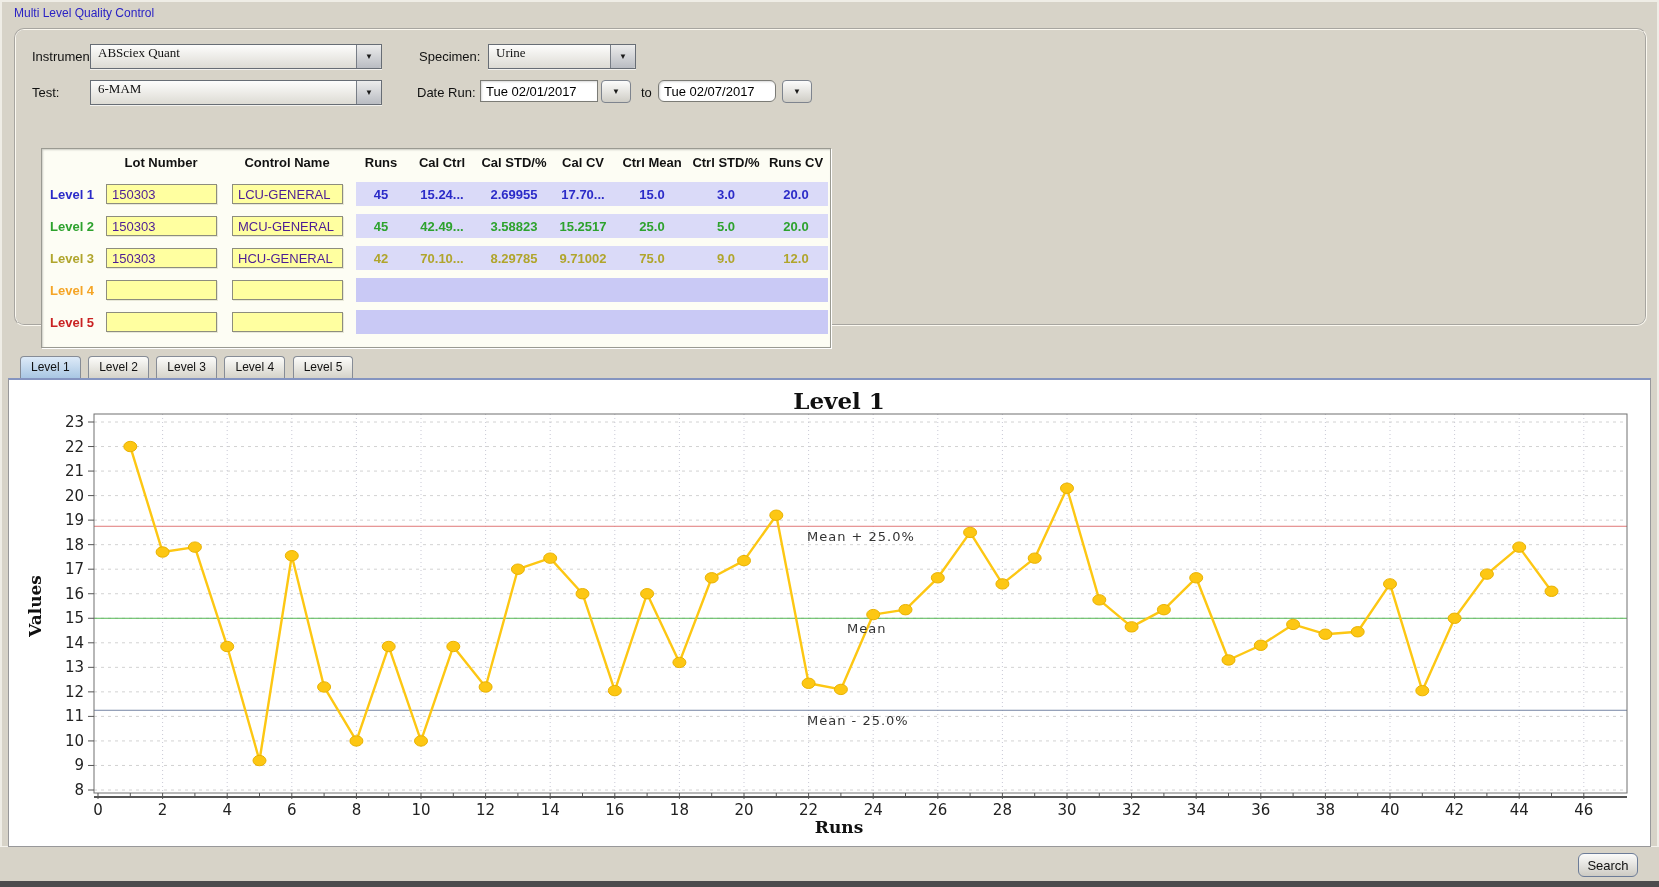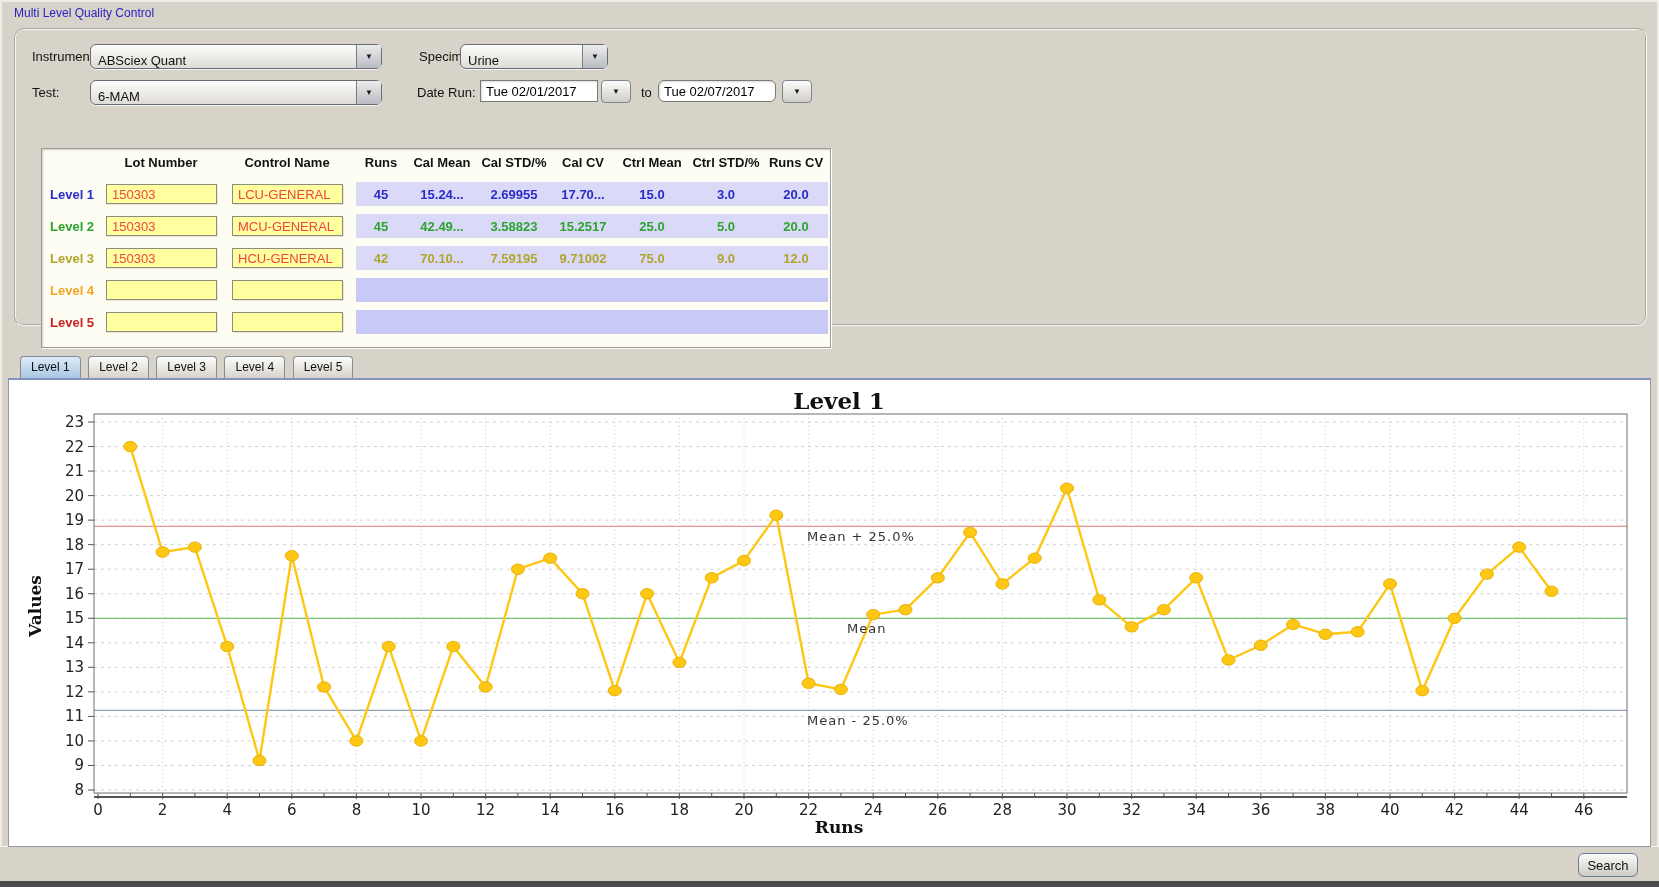--- a/index.html
+++ b/index.html
@@ -9,23 +9,23 @@
     box-shadow:inset 2px 0 0 #efede6, inset -2px 0 0 #efede6, inset 0 2px 0 #efede6;
   }
   .window-title{position:absolute;left:14px;top:6px;font-size:12px;font-weight:normal;color:#2a22c4;}
   
   .top-panel{
     position:absolute;left:14px;top:28px;width:1629px;height:294px;
     border:2px groove #fbf8f0;border-radius:10px;background:#d7d3c8;
   }
   .f-label{position:absolute;font-size:13px;color:#111;}
   .combo{
-    position:absolute;height:23px;border:1px solid #676d75;border-radius:6px;
-    background:linear-gradient(#fdfdfc,#dddbd4);display:flex;align-items:flex-end;
-    box-shadow:0 1px 0 rgba(255,255,255,.7);cursor:default;
+    position:absolute;height:23px;border:1px solid #676d75;border-radius:0;
+    background:linear-gradient(#fdfdfc,#dddbd4);display:flex;align-items:flex-start;
+    box-shadow:0 1px 0 rgba(255,255,255,.7);cursor:default;font-family:Liberation Serif, serif;
   }
   .combo-text{flex:1;padding-left:7px;font-size:13px;color:#111;white-space:nowrap;overflow:hidden;}
   .combo-arrow{
     width:24px;align-self:stretch;display:flex;align-items:center;justify-content:center;
     border-left:1px solid #777d86;background:linear-gradient(#ececec,#b9bcc2);
     border-radius:0 2px 2px 0;font-size:8px;color:#1a1a1a;
   }
   .datefield{
     position:absolute;height:20px;border:1px solid #7b7b76;background:#fff;
     font-family:"Liberation Sans",sans-serif;font-size:13px;color:#000000;padding:0 0 0 5px;
@@ -45,21 +45,21 @@
   .qc-head{position:absolute;top:6px;left:0;width:100%;height:20px;font-weight:bold;font-size:13px;color:#111;}
   .qc-head .h-lot{position:absolute;left:64px;width:110px;text-align:center;}
   .qc-head .h-ctl{position:absolute;left:190px;width:110px;text-align:center;}
   .strip-cols{position:absolute;left:314px;width:472px;display:flex;}
   .strip-cols span{display:block;text-align:center;}
   .c0{width:50px}.c1{width:72px}.c2{width:72px}.c3{width:66px}.c4{width:72px}.c5{width:76px}.c6{width:64px}
   .qc-row{position:absolute;left:0;width:100%;height:28px;font-size:13px;font-weight:bold;}
   .qc-row .lvl{position:absolute;left:8px;top:6px;}
   .qc-row input{
     position:absolute;top:3px;height:18px;width:104px;background:#ffffa0;
-    border:1px solid #8d8d7e;font-family:"Liberation Sans",sans-serif;font-size:13px;color:#ef4444;
+    border:1px solid #8d8d7e;font-family:"Liberation Sans",sans-serif;font-size:13px;color:#4c1d95;
     padding:0 0 0 5px;box-shadow:1px 1px 0 #e8e8d8;
   }
   .qc-row .in-lot{left:64px;}
   .qc-row .in-ctl{left:190px;}
   .qc-row .strip{top:1px;height:24px;background:#c9c9f5;align-items:center;font-size:13px;}
   .qc-row .strip.filled{background:#dadaf8;}
   
   .tabstrip{position:absolute;left:20px;top:356px;height:24px;z-index:3;}
   .tab{
     display:inline-block;height:21px;line-height:21px;padding:0 10px;margin-right:3px;
@@ -94,21 +94,21 @@
 <div class="window-title">Multi Level Quality Control</div>
 
 <div class="top-panel">
 
   <span class="f-label" style="left:16px;top:19px;">Instrument:</span>
   <div class="combo" style="left:74px;top:14px;width:290px;">
     <span class="combo-text">ABSciex Quant</span>
     <span class="combo-arrow">▼</span>
   </div>
   <span class="f-label" style="left:403px;top:19px;">Specimen:</span>
-  <div class="combo" style="left:444px;top:14px;width:146px;">
+  <div class="combo" style="left:472px;top:14px;width:146px;">
     <span class="combo-text">Urine</span>
     <span class="combo-arrow">▼</span>
   </div>
 
   <span class="f-label" style="left:16px;top:55px;">Test:</span>
   <div class="combo" style="left:74px;top:50px;width:290px;">
     <span class="combo-text">6-MAM</span>
     <span class="combo-arrow">▼</span>
   </div>
   <span class="f-label" style="left:401px;top:55px;">Date Run:</span>
@@ -121,21 +121,21 @@
   <button class="drop-btn" style="left:766px;top:50px;">
       <span>▼</span>
     </button>
 
   <div class="qc-table">
     <div class="qc-head">
       <span class="h-lot">Lot Number</span>
       <span class="h-ctl">Control Name</span>
       <div class="strip-cols">
         <span class="c0">Runs</span>
-        <span class="c1">Cal Mean</span>
+        <span class="c1">Cal Ctrl</span>
         <span class="c2">Cal STD/%</span>
         <span class="c3">Cal CV</span>
         <span class="c4">Ctrl Mean</span>
         <span class="c5">Ctrl STD/%</span>
         <span class="c6">Runs CV</span>
       </div>
     </div>
 
     <div class="qc-row" style="top: 32px; color: rgb(43, 43, 200);">
       <span class="lvl">Level 1</span>
@@ -167,21 +167,21 @@
       </div>
     </div>
 
     <div class="qc-row" style="top: 96px; color: rgb(176, 165, 44);">
       <span class="lvl">Level 3</span>
       <input class="in-lot" value="150303" style="">
       <input class="in-ctl" value="HCU-GENERAL" style="">
       <div class="strip-cols strip filled">
         <span class="c0">42</span>
         <span class="c1">70.10...</span>
-        <span class="c2">7.59195</span>
+        <span class="c2">8.29785</span>
         <span class="c3">9.71002</span>
         <span class="c4">75.0</span>
         <span class="c5">9.0</span>
         <span class="c6">12.0</span>
       </div>
     </div>
 
     <div class="qc-row" style="top: 128px; color: rgb(245, 165, 38);">
       <span class="lvl">Level 4</span>
       <input class="in-lot" value="" style="">

